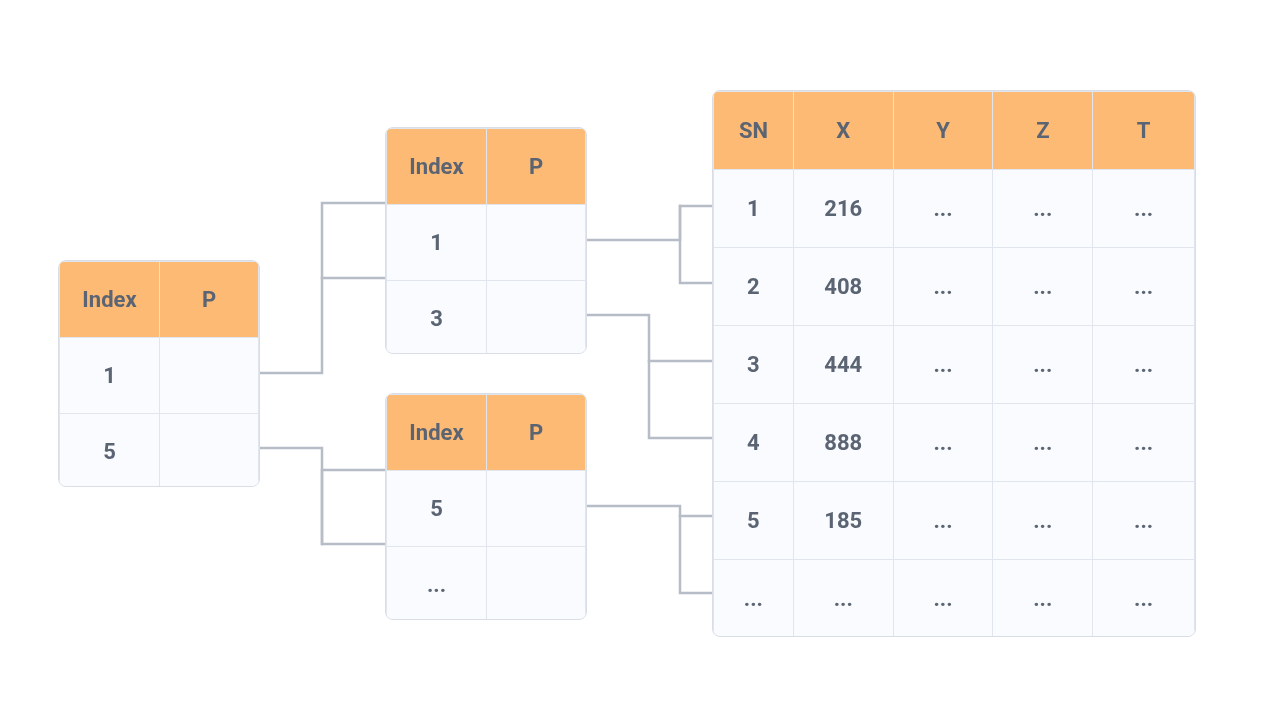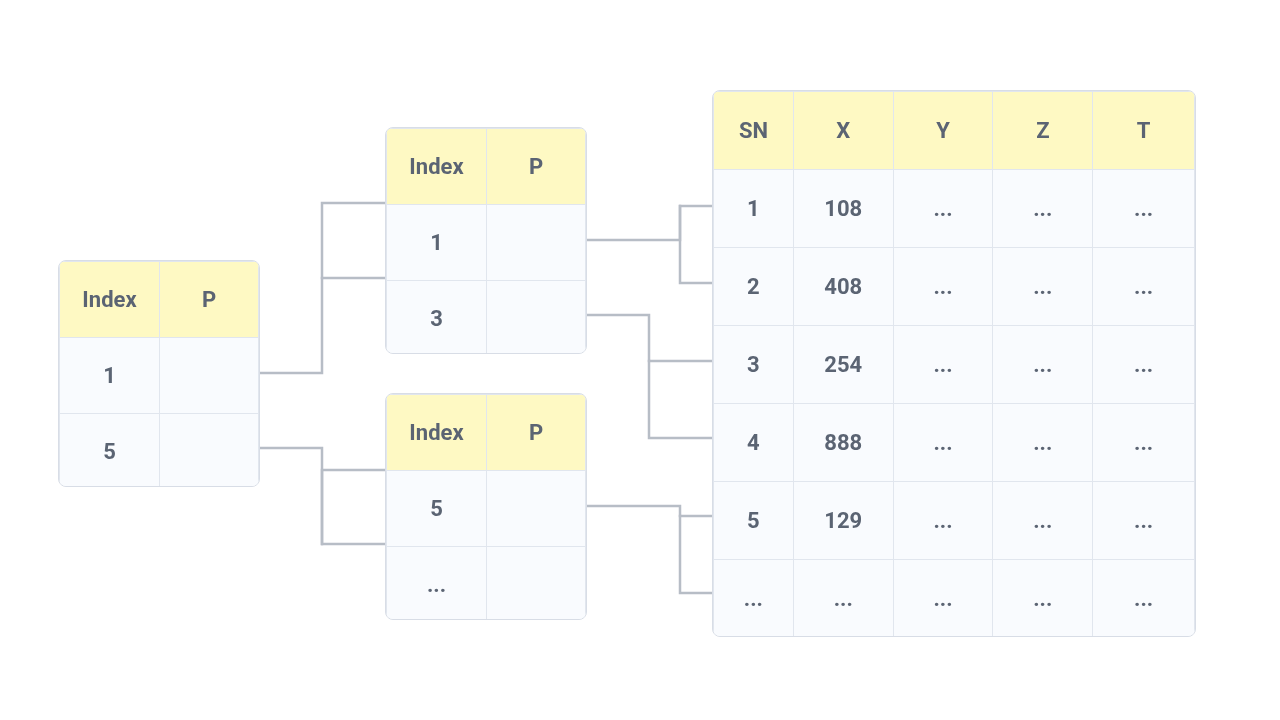--- a/index.html
+++ b/index.html
@@ -37,21 +37,21 @@
   .tbl th, .tbl td {
     border: 1px solid #e1e6ee;
     text-align: center;
     vertical-align: middle;
     color: #5b6473;
     font-weight: 700;
     font-size: 22px;
     padding: 0;
   }
   .tbl th {
-    background: #fef9c3;
+    background: #fdba74;
     color: #5b6473;
   }
   .tbl td {
     background: #f9fbfe;
   }
   
   #t0 { left: 58px; top: 260px; width: 200px; height: 225px; }
   #t0 th, #t0 td { width: 100px; height: 75px; }
   
   #t1a { left: 385px; top: 127px; width: 200px; height: 225px; }
@@ -170,49 +170,49 @@
           <th>SN</th>
           <th>X</th>
           <th>Y</th>
           <th>Z</th>
           <th>T</th>
         </tr>
       </thead>
       <tbody>
         <tr>
           <td>1</td>
-          <td>108</td>
+          <td>216</td>
           <td>...</td>
           <td>...</td>
           <td>...</td>
         </tr>
         <tr>
           <td>2</td>
           <td>408</td>
           <td>...</td>
           <td>...</td>
           <td>...</td>
         </tr>
         <tr>
           <td>3</td>
-          <td>254</td>
+          <td>444</td>
           <td>...</td>
           <td>...</td>
           <td>...</td>
         </tr>
         <tr>
           <td>4</td>
           <td>888</td>
           <td>...</td>
           <td>...</td>
           <td>...</td>
         </tr>
         <tr>
           <td>5</td>
-          <td>129</td>
+          <td>185</td>
           <td>...</td>
           <td>...</td>
           <td>...</td>
         </tr>
         <tr>
           <td>...</td>
           <td>...</td>
           <td>...</td>
           <td>...</td>
           <td>...</td>

